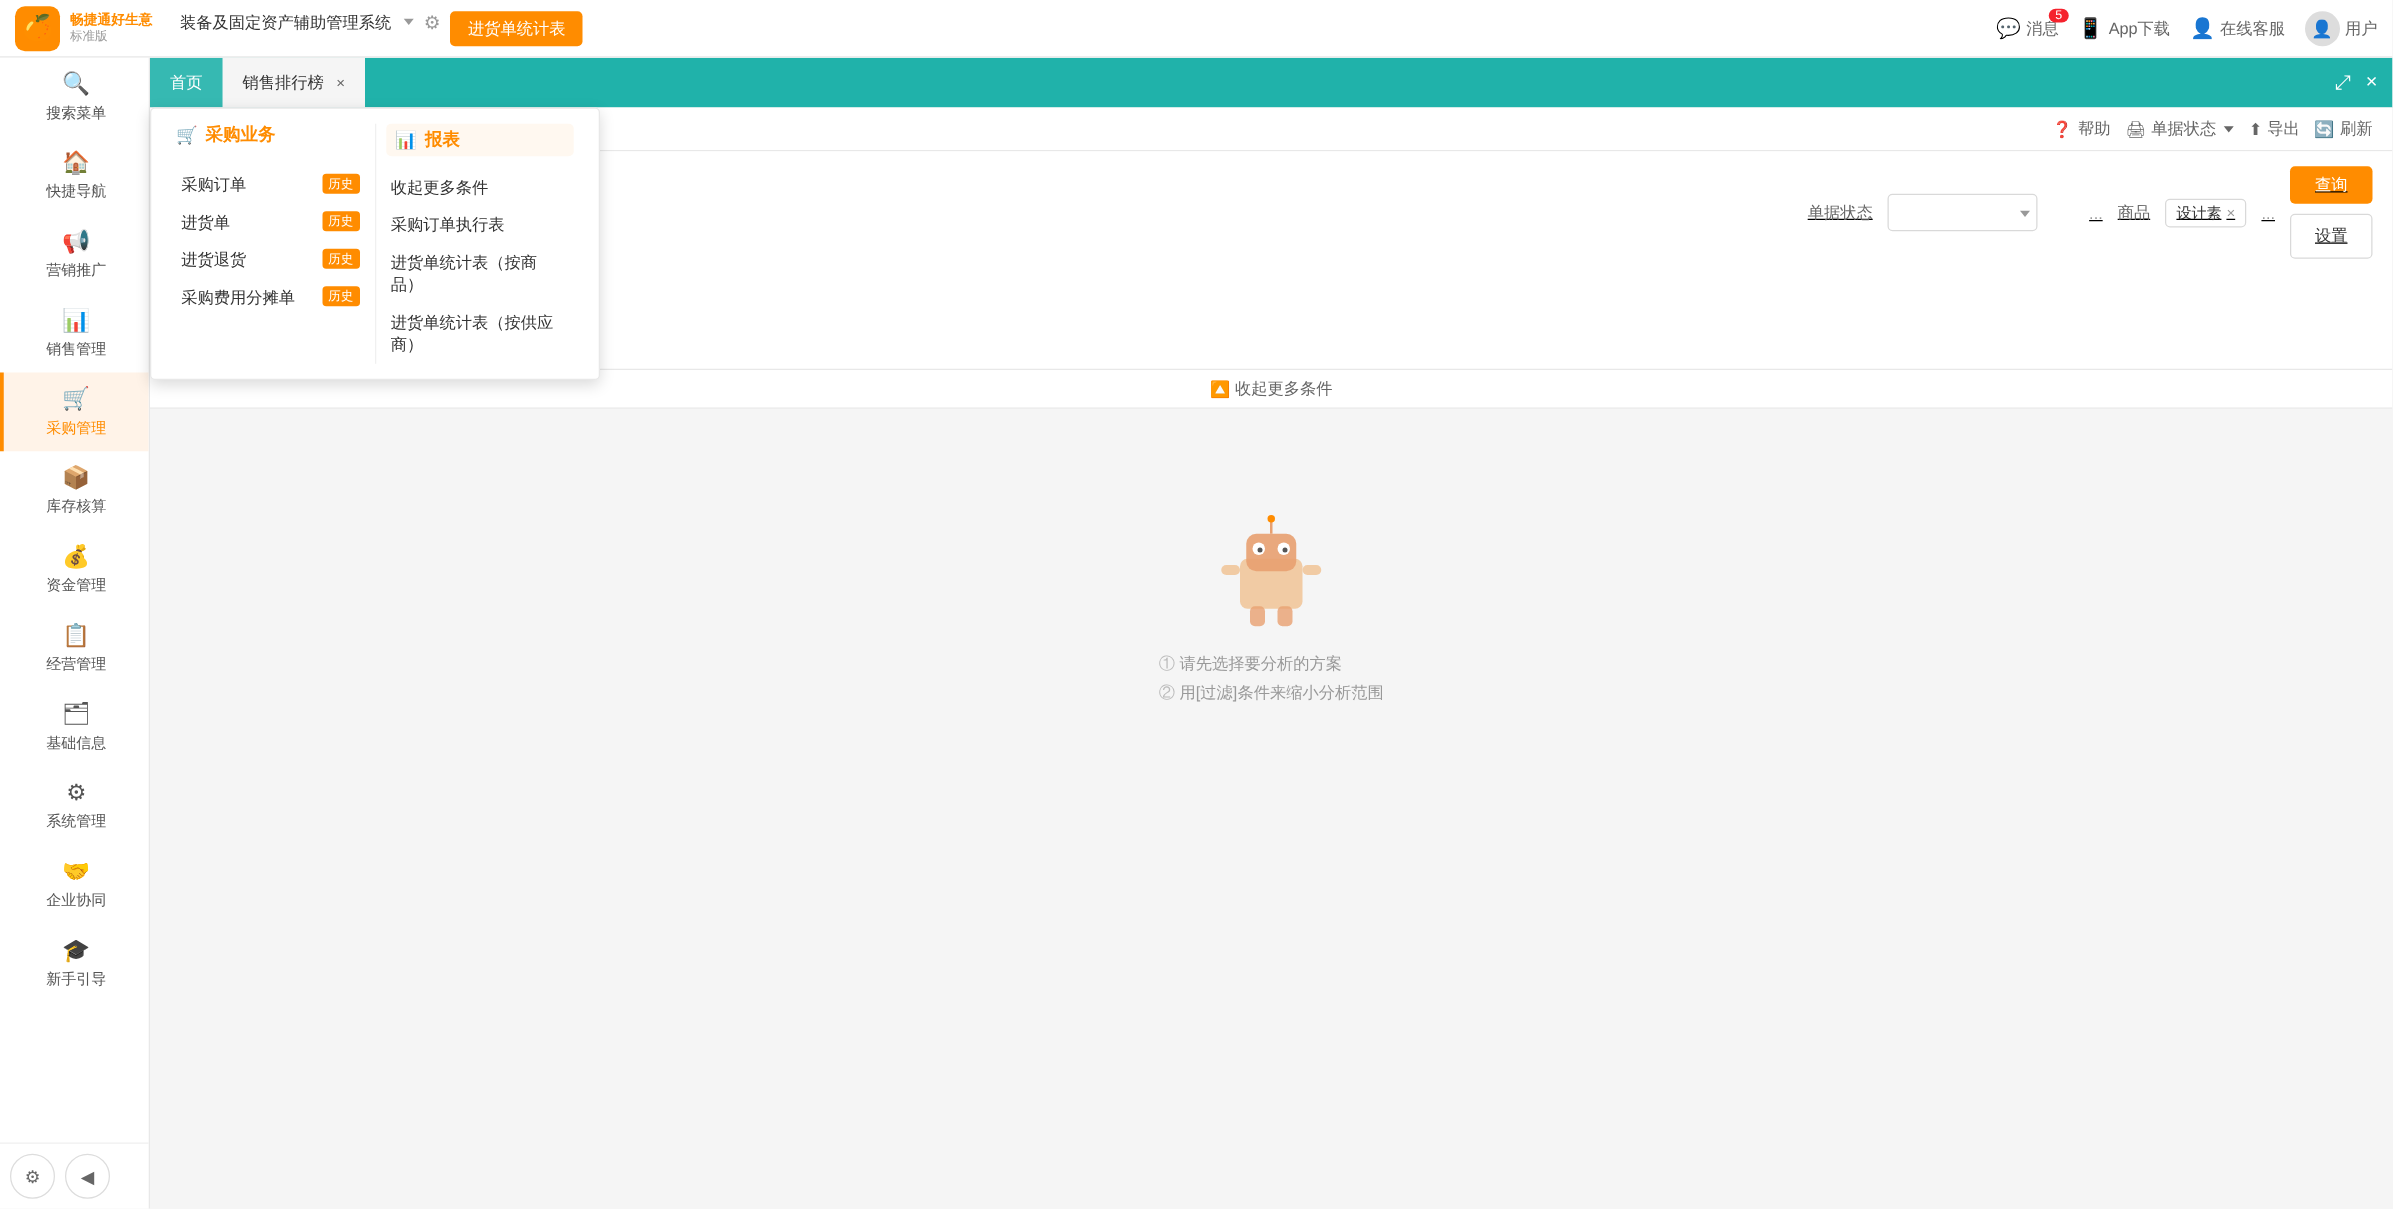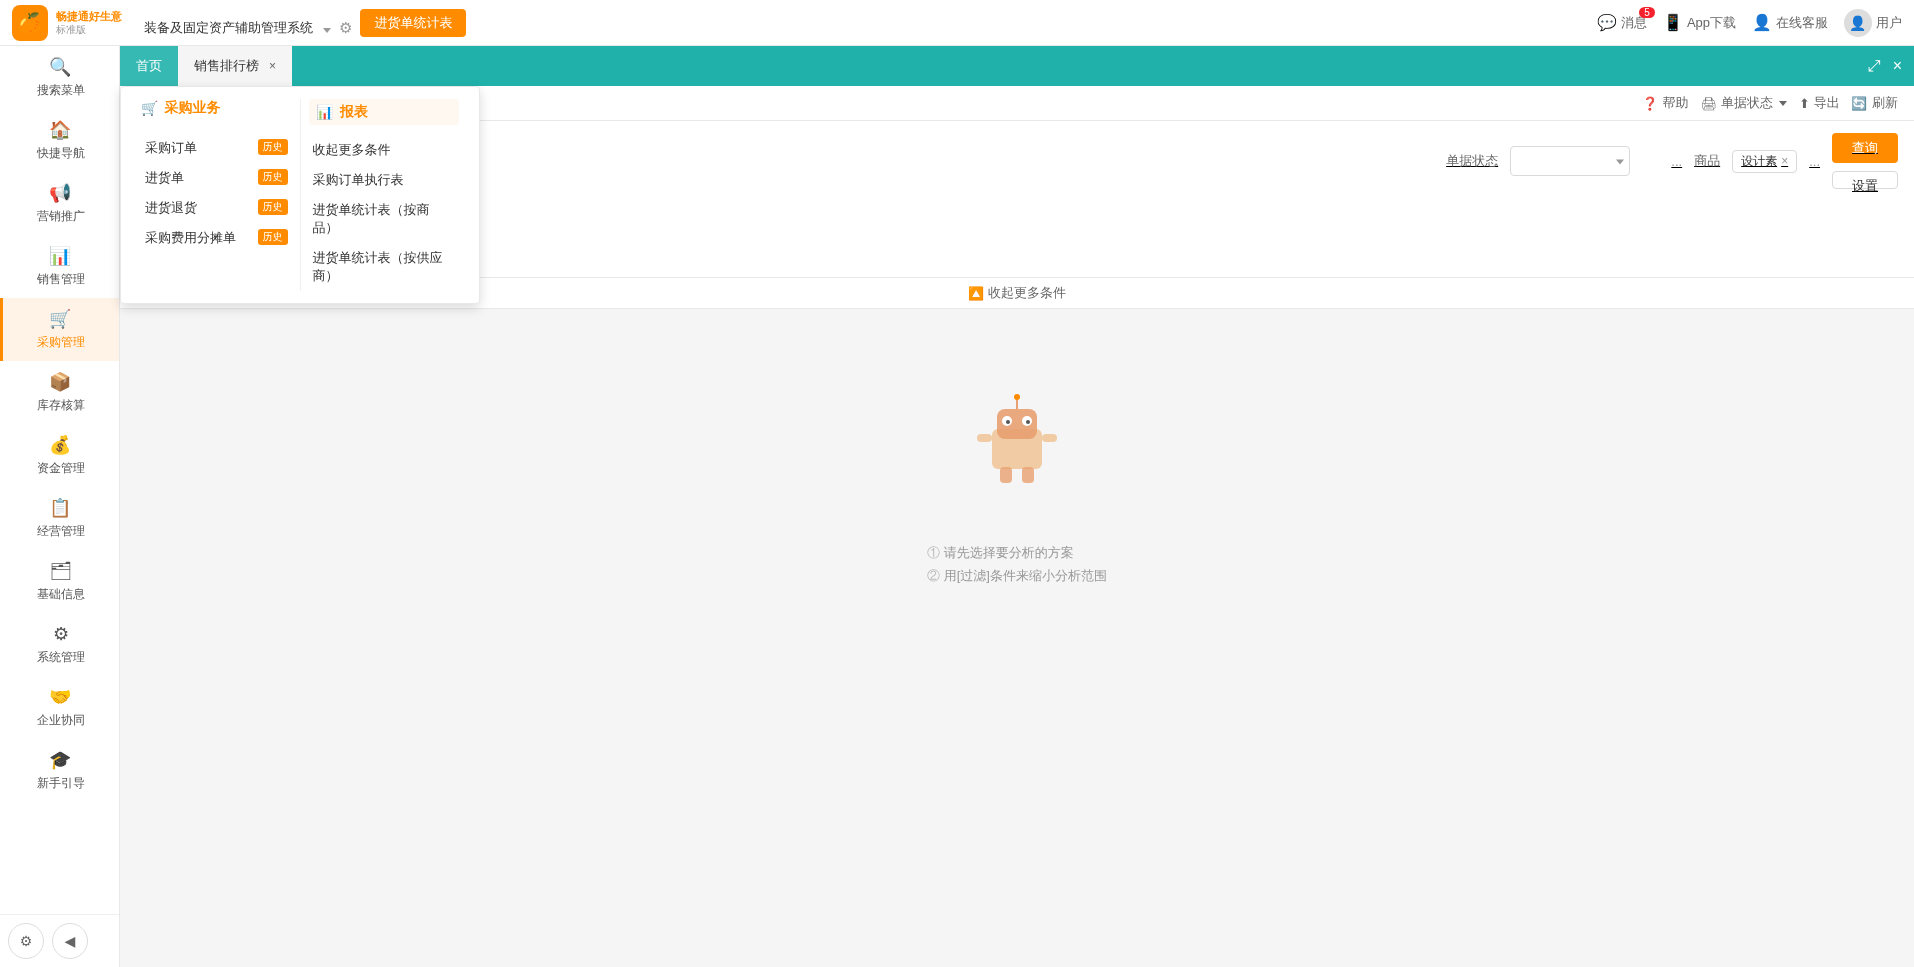--- a/index.html
+++ b/index.html
@@ -35,21 +35,21 @@
       font-weight: bold;
     }
     .logo-text {
       font-size: 11px;
       color: #ff8c00;
       line-height: 1.3;
     }
     .topbar-system {
       flex: 1;
       display: flex;
-      align-items: flex-end;
+      align-items: flex-start;
       gap: 8px;
       margin-left: 12px;
     }
     .topbar-btn-industry {
       background: #ff8c00;
       color: white;
       border: none;
       border-radius: 4px;
       padding: 5px 14px;
       cursor: pointer;
@@ -283,21 +283,21 @@
       height: 30px;
     }
     .btn-setting {
       background: #fff;
       color: #333;
       border: 1px solid #d9d9d9;
       border-radius: 4px;
       padding: 5px 14px;
       cursor: pointer;
       font-size: 13px;
-      height: 18px;
+      height: 36px;
     }
     .toolbar {
       display: flex;
       align-items: center;
       justify-content: flex-end;
       padding: 8px 16px;
       gap: 12px;
       background: #fff;
       border-bottom: 1px solid #e8e8e8;
     }
@@ -333,21 +333,20 @@
     }
     .empty-icon {
       width: 100px;
       height: 100px;
       position: relative;
     }
     .empty-text {
       color: #999;
       font-size: 13px;
       line-height: 1.8;
-      margin-top: 40px;
     }
     .empty-text div::before {
       content: '① ';
       color: #bbb;
     }
     .empty-text div:nth-child(2)::before {
       content: '② ';
     }
 
     

